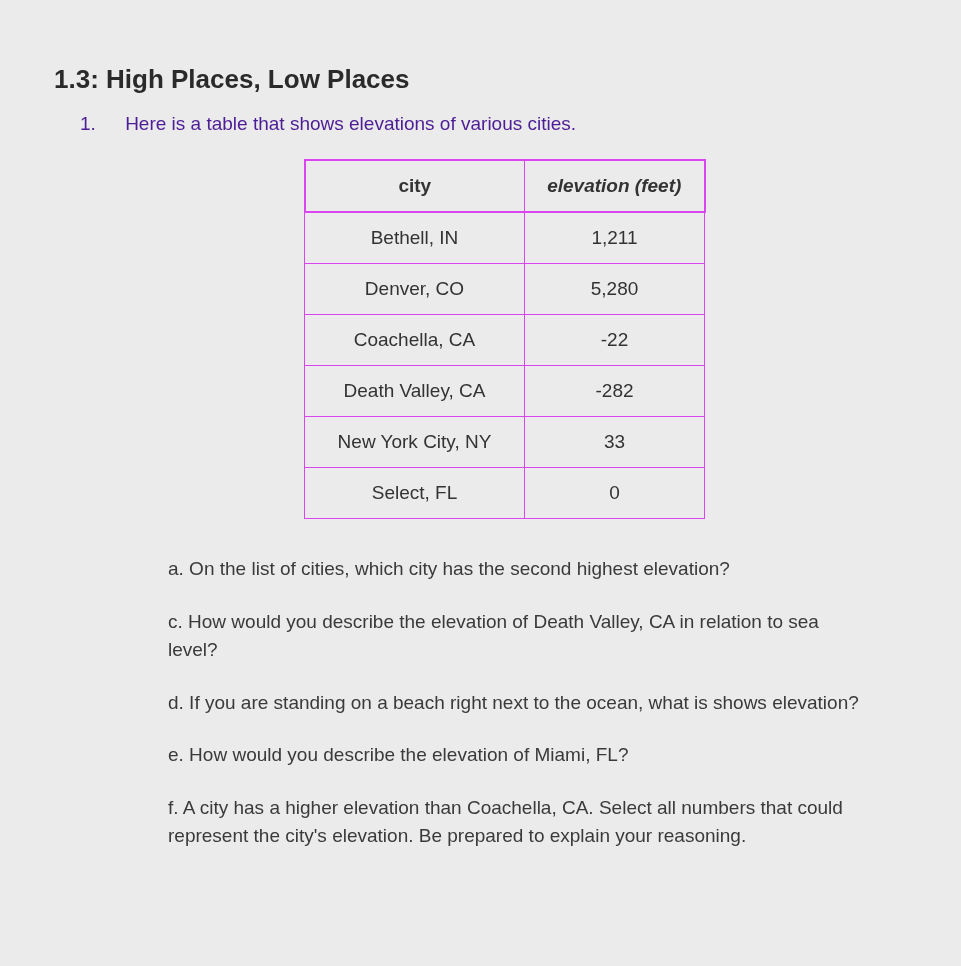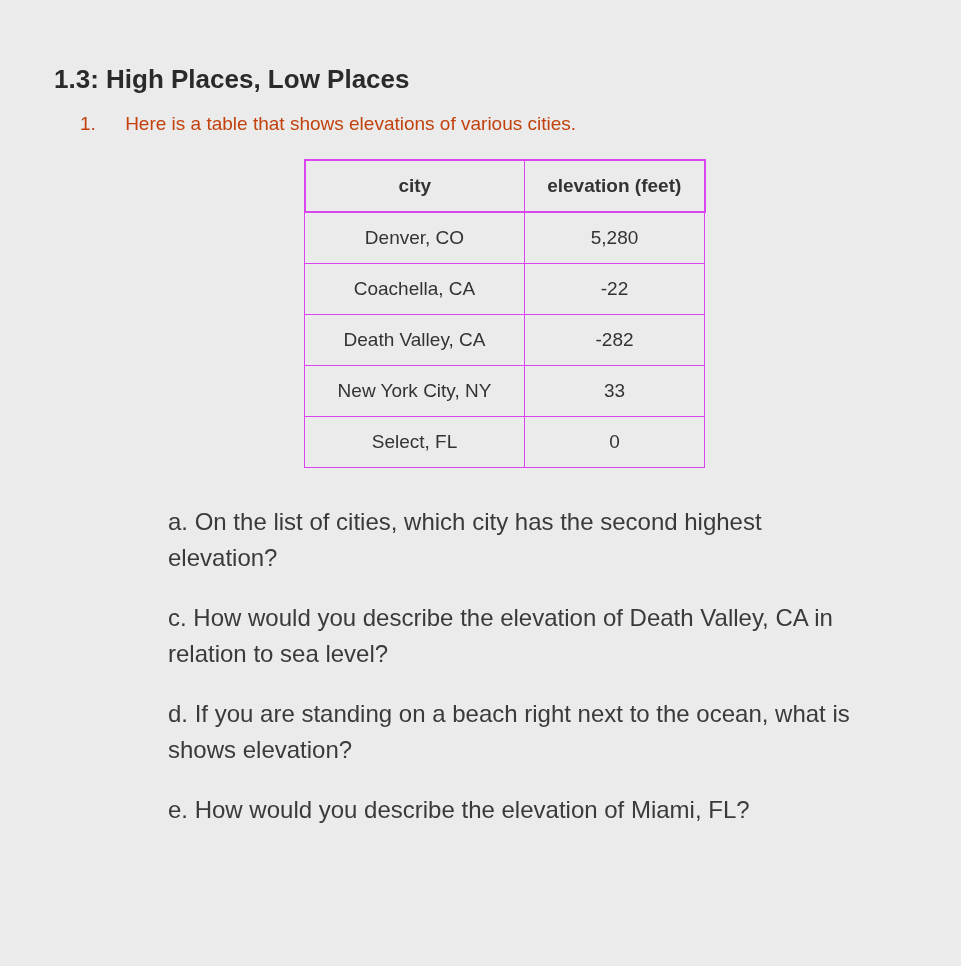--- a/index.html
+++ b/index.html
@@ -17,21 +17,21 @@
     }
     .heading {
       font-size: 26px;
       font-weight: 700;
       color: #2a2a2a;
       margin-bottom: 18px;
       margin-left: -10px;
     }
     .intro {
       font-size: 19px;
-      color: #c2410c;
+      color: #4c1d95;
       margin-bottom: 24px;
       margin-left: 4px;
     }
     .intro .num {
       display: inline;
     }
     table {
       border-collapse: collapse;
       margin: 0 auto 36px auto;
     }
@@ -51,26 +51,27 @@
       min-width: 220px;
     }
     th:last-child, td:last-child {
       min-width: 180px;
     }
     thead tr th:first-child {
       border-left-width: 2px;
     }
     thead tr th:last-child {
       border-right-width: 2px;
+      font-style: italic;
     }
     .questions {
       padding: 0 60px 0 80px;
     }
     .question {
-      font-size: 24px;
+      font-size: 19px;
       color: #3a3a3a;
       margin-bottom: 24px;
       line-height: 1.5;
     }
   </style>
 </head>
 <body>
 
 <h1 class="heading">1.3: High Places, Low Places</h1>
 
@@ -80,20 +81,24 @@
 </p>
 
 <table>
   <thead>
     <tr>
       <th>city</th>
       <th>elevation (feet)</th>
     </tr>
   </thead>
   <tbody>
+    <tr>
+      <td>Bethell, IN</td>
+      <td>1,211</td>
+    </tr>
     <tr>
       <td>Denver, CO</td>
       <td>5,280</td>
     </tr>
     <tr>
       <td>Coachella, CA</td>
       <td>-22</td>
     </tr>
     <tr>
       <td>Death Valley, CA</td>
@@ -108,13 +113,14 @@
       <td>0</td>
     </tr>
   </tbody>
 </table>
 
 <div class="questions">
   <p class="question">a. On the list of cities, which city has the second highest elevation?</p>
   <p class="question">c. How would you describe the elevation of Death Valley, CA in relation to sea level?</p>
   <p class="question">d. If you are standing on a beach right next to the ocean, what is shows elevation?</p>
   <p class="question">e. How would you describe the elevation of Miami, FL?</p>
+  <p class="question">f. A city has a higher elevation than Coachella, CA. Select all numbers that could represent the city's elevation. Be prepared to explain your reasoning.</p>
 </div>
 
 </body></html>

